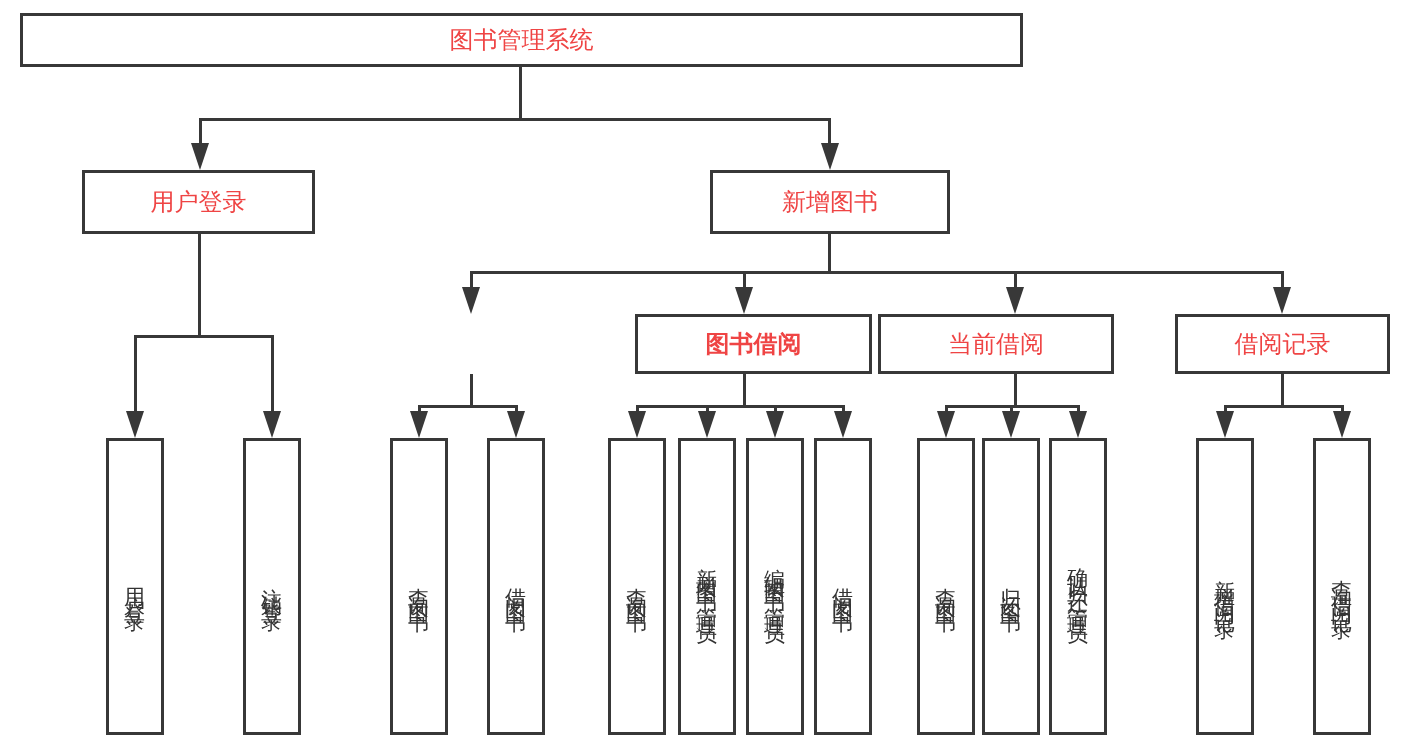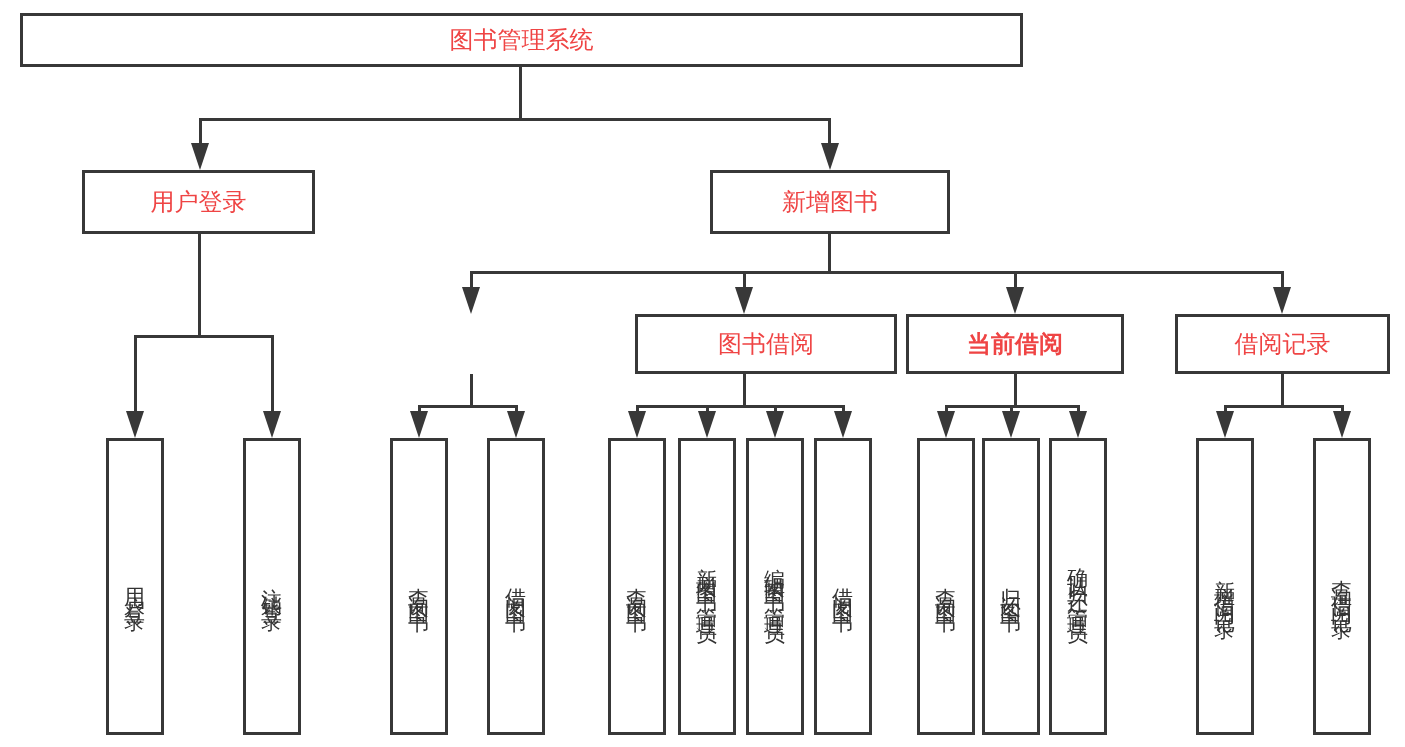--- a/index.html
+++ b/index.html
@@ -86,24 +86,24 @@
   <div class="hline" style="left:470px;top:271px;width:814px;"></div>
   <div class="vline" style="left:470px;top:271px;height:20px;"></div>
   <div class="vline" style="left:743px;top:271px;height:20px;"></div>
   <div class="vline" style="left:1014px;top:271px;height:20px;"></div>
   <div class="vline" style="left:1281px;top:271px;height:20px;"></div>
   <div class="arrow" style="left:462px;top:287px;"></div>
   <div class="arrow" style="left:735px;top:287px;"></div>
   <div class="arrow" style="left:1006px;top:287px;"></div>
   <div class="arrow" style="left:1273px;top:287px;"></div>
 
-  <div class="node" style="left:635px;top:314px;width:262px;height:60px;">
+  <div class="node" style="left:635px;top:314px;width:237px;height:60px;font-weight:bold;">
     <span class="h-label">图书借阅</span>
   </div>
-  <div class="node" style="left:906px;top:314px;width:218px;height:60px;font-weight:bold;">
+  <div class="node" style="left:878px;top:314px;width:236px;height:60px;">
     <span class="h-label">当前借阅</span>
   </div>
   <div class="node" style="left:1175px;top:314px;width:215px;height:60px;">
     <span class="h-label">借阅记录</span>
   </div>
 
   <div class="vline" style="left:470px;top:374px;height:34px;"></div>
   <div class="hline" style="left:418px;top:405px;width:100px;"></div>
   <div class="vline" style="left:418px;top:405px;height:10px;"></div>
   <div class="vline" style="left:515px;top:405px;height:10px;"></div>

